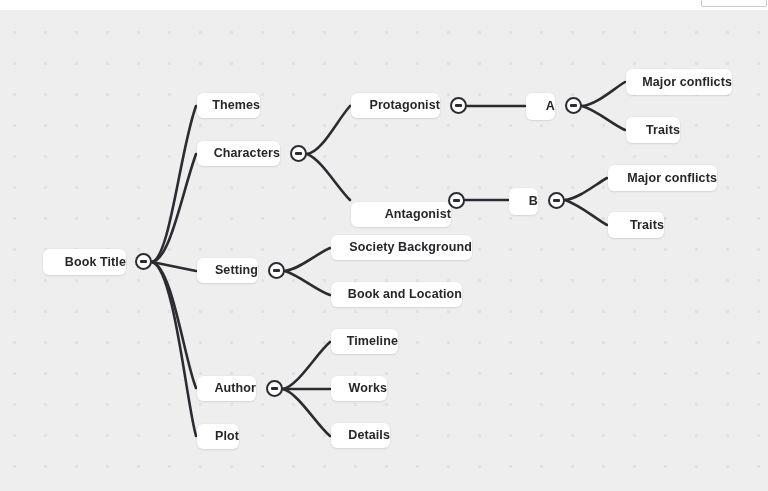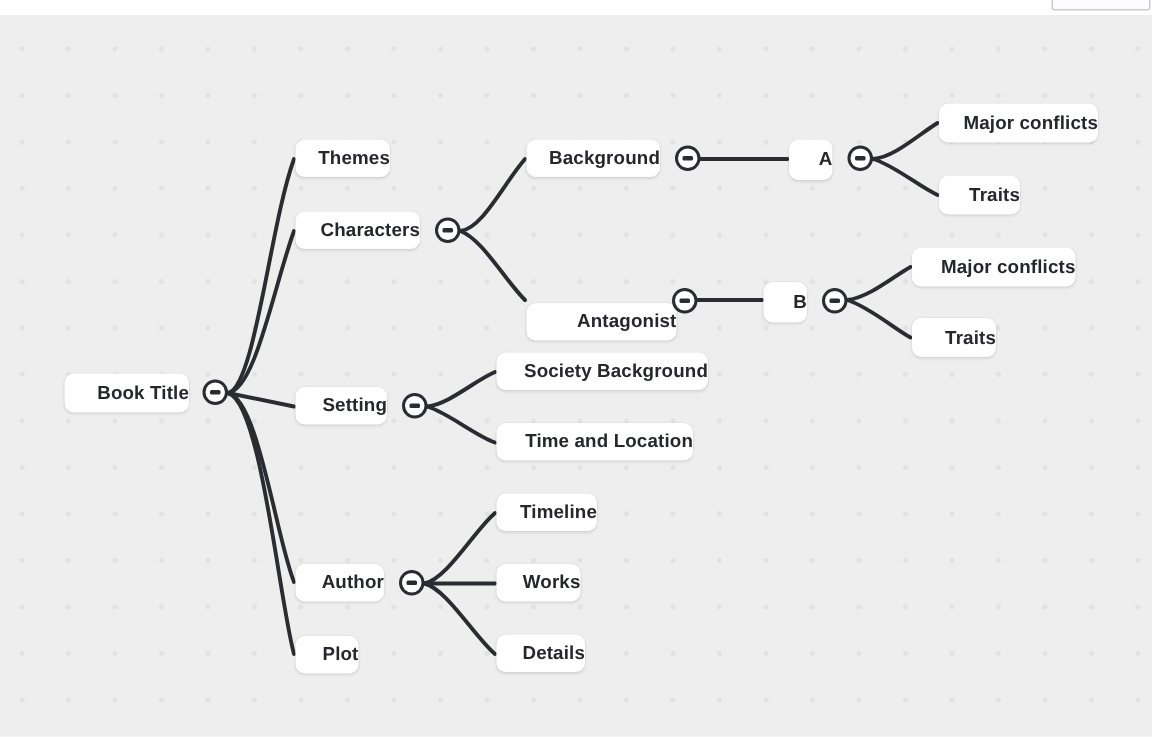--- a/index.html
+++ b/index.html
@@ -161,36 +161,36 @@
         <div class="node" style="left: 197px; top: 366px; width: 59px; height: 25px;">
           <span>Author</span>
         </div>
         <div class="toggle" style="left: 266px; top: 370px;">
           <span class="bar"></span>
         </div>
         <div class="node" style="left: 197px; top: 414px; width: 42px; height: 25px;">
           <span>Plot</span>
         </div>
         <div class="node" style="left: 351px; top: 83px; width: 89px; height: 25px;">
-          <span>Background</span>
+          <span>Protagonist</span>
         </div>
         <div class="toggle" style="left: 450px; top: 87px;">
           <span class="bar"></span>
         </div>
         <div class="node" style="left: 351px; top: 192px; width: 100px; height: 25px;">
           <span>Antagonist</span>
         </div>
         <div class="toggle" style="left: 448px; top: 182px;">
           <span class="bar"></span>
         </div>
         <div class="node" style="left: 331px; top: 225px; width: 141px; height: 25px; padding-left: 48px;">
           <span>Society Background</span>
         </div>
         <div class="node" style="left: 331px; top: 272px; width: 131px; height: 25px;">
-          <span>Time and Location</span>
+          <span>Book and Location</span>
         </div>
         <div class="node" style="left: 331px; top: 319px; width: 67px; height: 25px;">
           <span>Timeline</span>
         </div>
         <div class="node" style="left: 331px; top: 366px; width: 56px; height: 25px;">
           <span>Works</span>
         </div>
         <div class="node" style="left: 331px; top: 413px; width: 59px; height: 25px;">
           <span>Details</span>
         </div>

